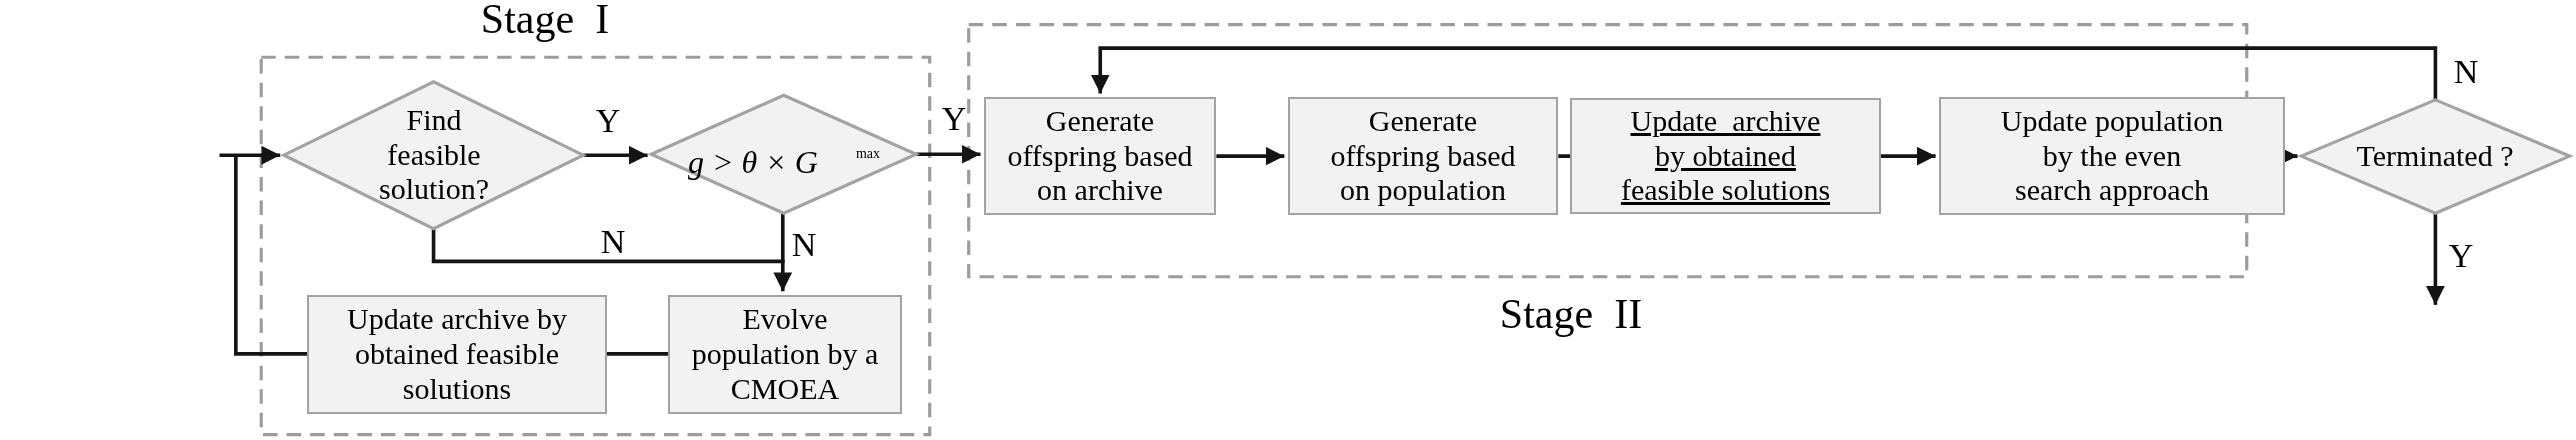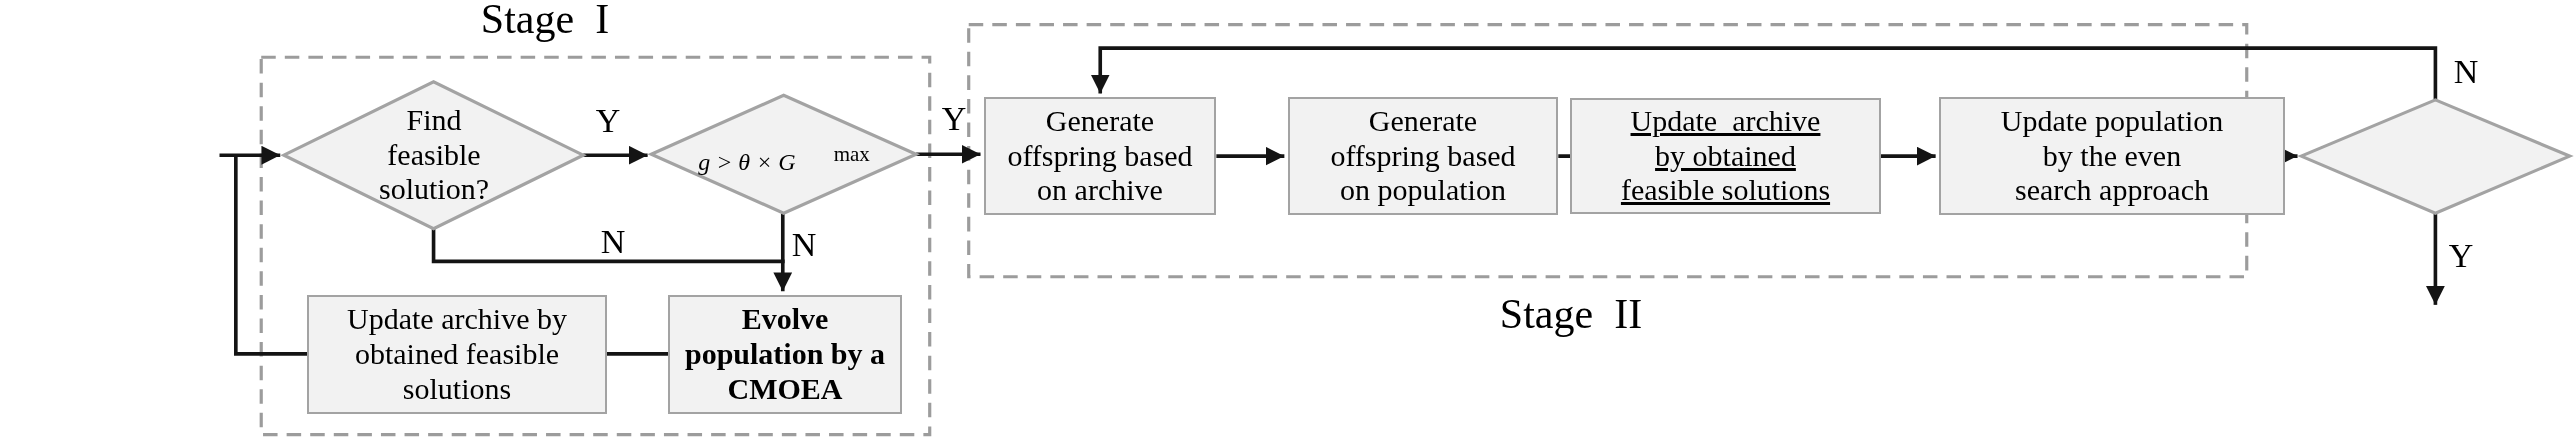--- a/index.html
+++ b/index.html
@@ -33,22 +33,22 @@
     white-space:pre-wrap;
   }
   .terminator{border-radius:51px;}
   .overlay-label{
     position:absolute;display:flex;align-items:center;justify-content:center;
     text-align:center;font-size:30px;line-height:1.16;white-space:pre-wrap;
     background:transparent;border:none;
   }
   .stage-label{font-size:42px;white-space:pre-wrap;}
   .edge-label{font-size:34px;}
-  .formula-main{font-style:italic;font-size:24px;margin-top:16px;}
-  .formula-sub{font-style:normal;font-size:21px;vertical-align:-8.2px;letter-spacing:0;margin-left:38px;}
+  .formula-main{font-style:italic;font-size:32px;margin-top:16px;}
+  .formula-sub{font-style:normal;font-size:14px;vertical-align:-8.2px;letter-spacing:0;margin-left:38px;}
 </style>
 </head>
 <body>
 
 <div id="canvas">
 
   <svg id="connector-layer" width="2576" height="441" viewBox="0 0 2840 486">
     <defs>
       <marker id="arrowhead" viewBox="0 0 10 10" refX="10" refY="5" markerWidth="5.2" markerHeight="5.2" orient="auto-start-reverse">
         <path d="M0,0 L10,5 L0,10 z"></path>
@@ -78,21 +78,21 @@
   </svg>
 
   <div class="overlay-label stage-label" style="left:418px;top:-3.6px;width:254px;height:45px;">Stage  I</div>
   <div class="overlay-label stage-label" style="left:1444px;top:291px;width:254px;height:47px;">Stage  II</div>
 
 
   <div class="node" style="left:307px;top:295px;width:300px;height:119px;">Update archive by
 obtained feasible
 solutions</div>
 
-  <div class="node" style="left:668px;top:295px;width:234px;height:119px;font-weight:bold;">Evolve
+  <div class="node" style="left:668px;top:295px;width:234px;height:119px;">Evolve
 population by a
 CMOEA</div>
 
   <div class="node" style="left:984px;top:97px;width:232px;height:118px;">Generate
 offspring based
 on archive</div>
 
   <div class="node" style="left:1288px;top:97px;width:270px;height:118px;">Generate
 offspring based
 on population</div>
@@ -105,20 +105,21 @@
 by the even
 search approach</div>
 
 
   <div class="overlay-label" style="left:325px;top:86px;width:218px;height:138px;">Find
 feasible
 solution?</div>
 
   <div class="overlay-label" style="left:675px;top:100px;width:218px;height:109px;"><span class="formula-main">g &gt; θ × G</span><span class="formula-sub">max</span></div>
 
+  <div class="overlay-label" style="left:2308px;top:102px;width:254px;height:109px;">Terminated ?</div>
 
   <div class="overlay-label edge-label" style="left:586px;top:99px;width:44px;height:44px;">Y</div>
   <div class="overlay-label edge-label" style="left:591px;top:220px;width:44px;height:44px;">N</div>
   <div class="overlay-label edge-label" style="left:932px;top:97px;width:44px;height:44px;">Y</div>
   <div class="overlay-label edge-label" style="left:782px;top:223px;width:44px;height:44px;">N</div>
   <div class="overlay-label edge-label" style="left:2444px;top:50px;width:44px;height:44px;">N</div>
   <div class="overlay-label edge-label" style="left:2439px;top:234px;width:44px;height:44px;">Y</div>
 
 </div>
 

